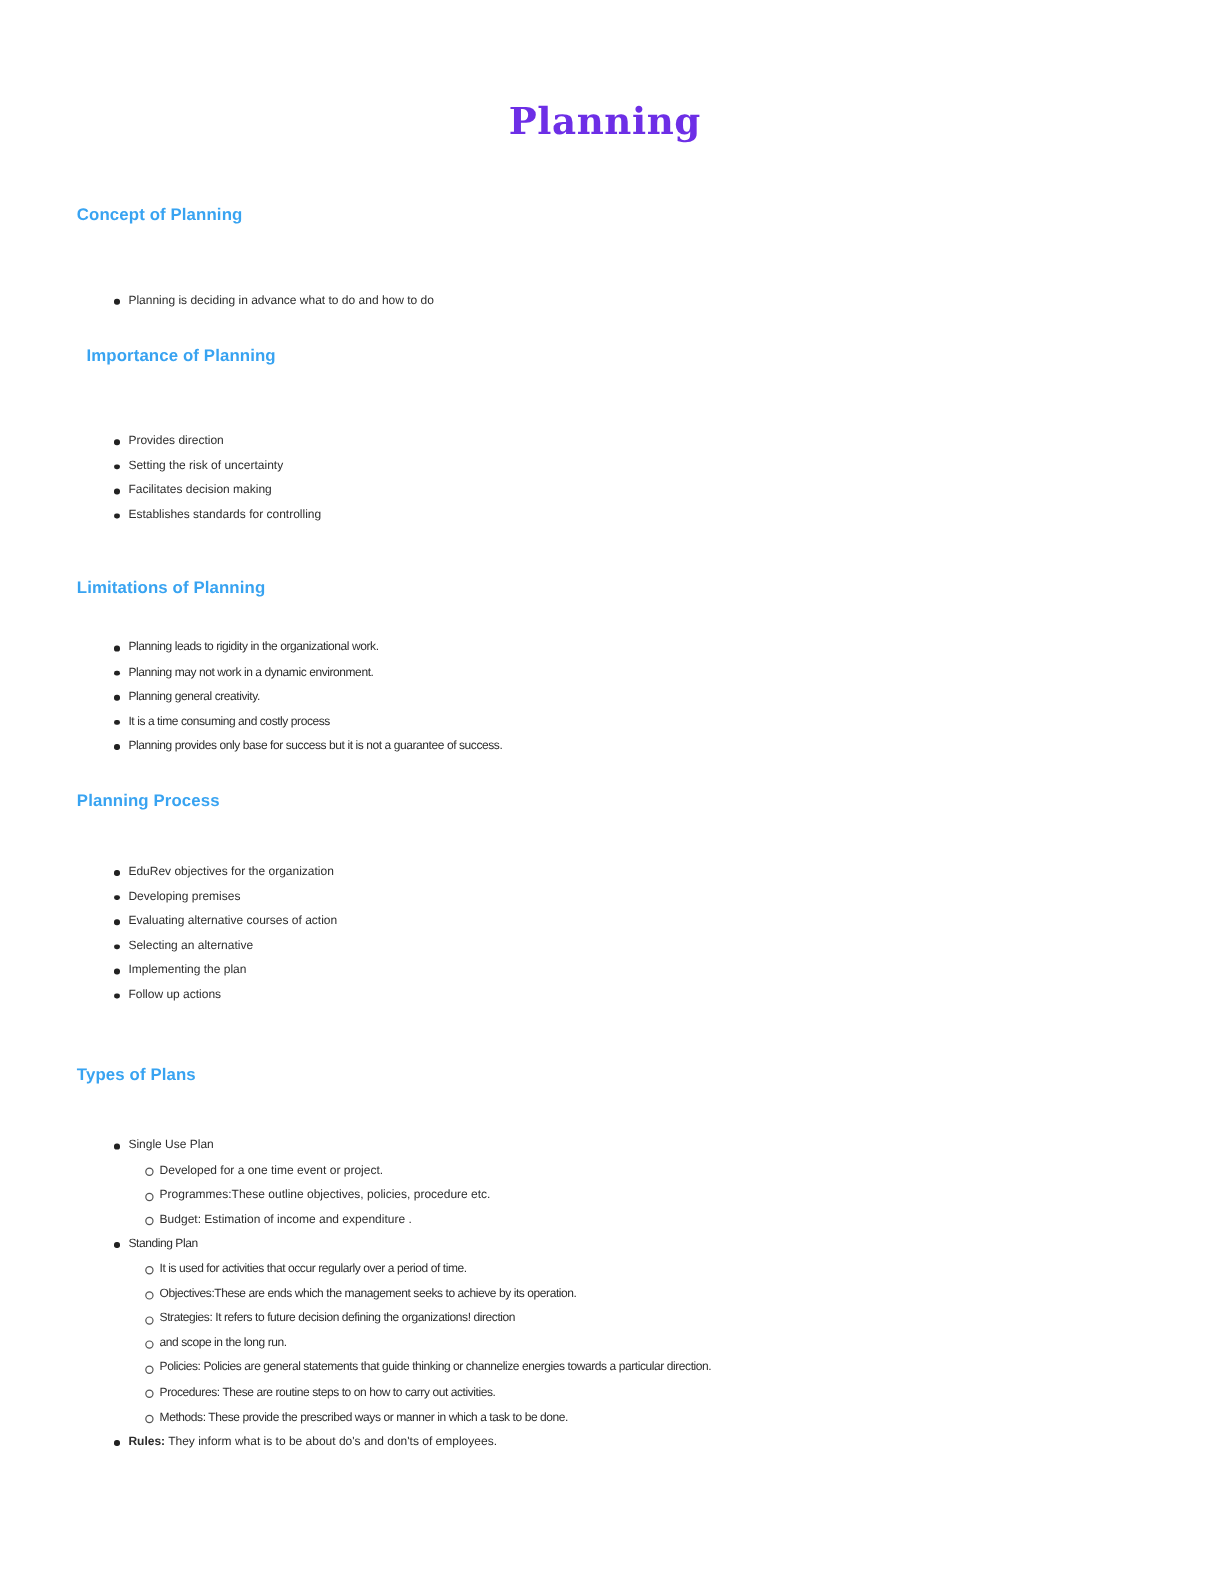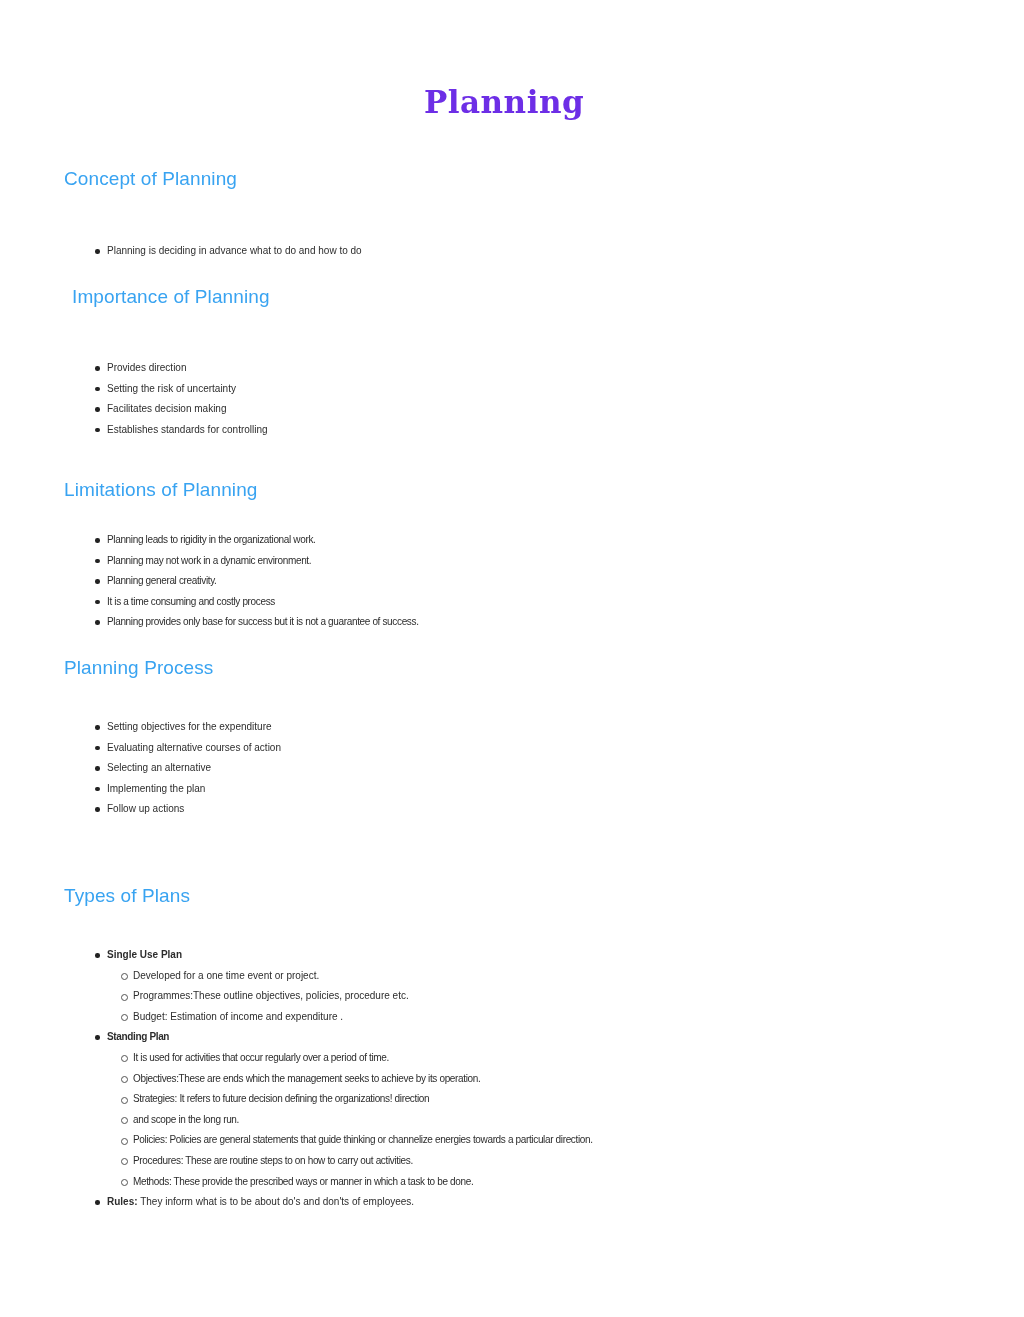--- a/index.html
+++ b/index.html
@@ -21,43 +21,43 @@
     text-align:center;
     font-family:"DejaVu Serif", serif;
     font-weight:bold;
     font-size:31px;
     letter-spacing:0.5px;
     color:var(--title-color);
   }
   .sec-heading{
     position:absolute;
     margin:0;
-    font-size:19px;
+    font-size:14px;
     line-height:23px;
-    font-weight:normal;
+    font-weight:bold;
     color:var(--heading-color);
     letter-spacing:0.1px;
   }
   .blist{
     position:absolute;
     margin:17px;padding:0;list-style:none;
     font-size:10px;
     line-height:20.6px;
     color:var(--body-color);
   }
   .blist li{position:relative;padding-left:13px;white-space:nowrap;}
   .blist li::before{
     content:"";
     position:absolute;left:1px;top:8px;
     width:4.5px;height:4.5px;border-radius:50%;
     background:#222;
   }
   .condensed{letter-spacing:-0.35px;}
   
-  .tlist li.main-bold{font-weight:bold;padding-left:12px;}
+  .tlist li.main-bold{font-weight:normal;padding-left:12px;}
   .tlist li.main-inline{padding-left:12px;}
   .tlist li.main-bold::before,
   .tlist li.main-inline::before{
     content:"";position:absolute;left:0;top:8px;
     width:4.5px;height:4.5px;border-radius:50%;background:#222;
   }
   .tlist li.sub{padding-left:38px;}
   .tlist li.sub::before{
     content:"";position:absolute;left:26px;top:7.5px;
     width:5px;height:5px;border-radius:50%;
@@ -98,21 +98,22 @@
   <ul class="blist condensed" style="top:513px;left:77px;">
       <li>Planning leads to rigidity in the organizational work.</li>
       <li>Planning may not work in a dynamic environment.</li>
       <li>Planning general creativity.</li>
       <li>It is a time consuming and costly process</li>
       <li>Planning provides only base for success but it is not a guarantee of success.</li>
     </ul>
 
   <h2 class="sec-heading" style="top:656px;left:64px;">Planning Process</h2>
   <ul class="blist" style="top:700px;left:77px;">
-      <li>Setting objectives for the expenditure</li>
+      <li>EduRev objectives for the organization</li>
+      <li>Developing premises</li>
       <li>Evaluating alternative courses of action</li>
       <li>Selecting an alternative</li>
       <li>Implementing the plan</li>
       <li>Follow up actions</li>
     </ul>
 
   <h2 class="sec-heading" style="top:884px;left:64px;">Types of Plans</h2>
   <ul class="blist tlist" style="top:928px;left:78px;">
       <li class="main-bold">Single Use Plan</li>
       <li class="sub">Developed for a one time event or project.</li>

